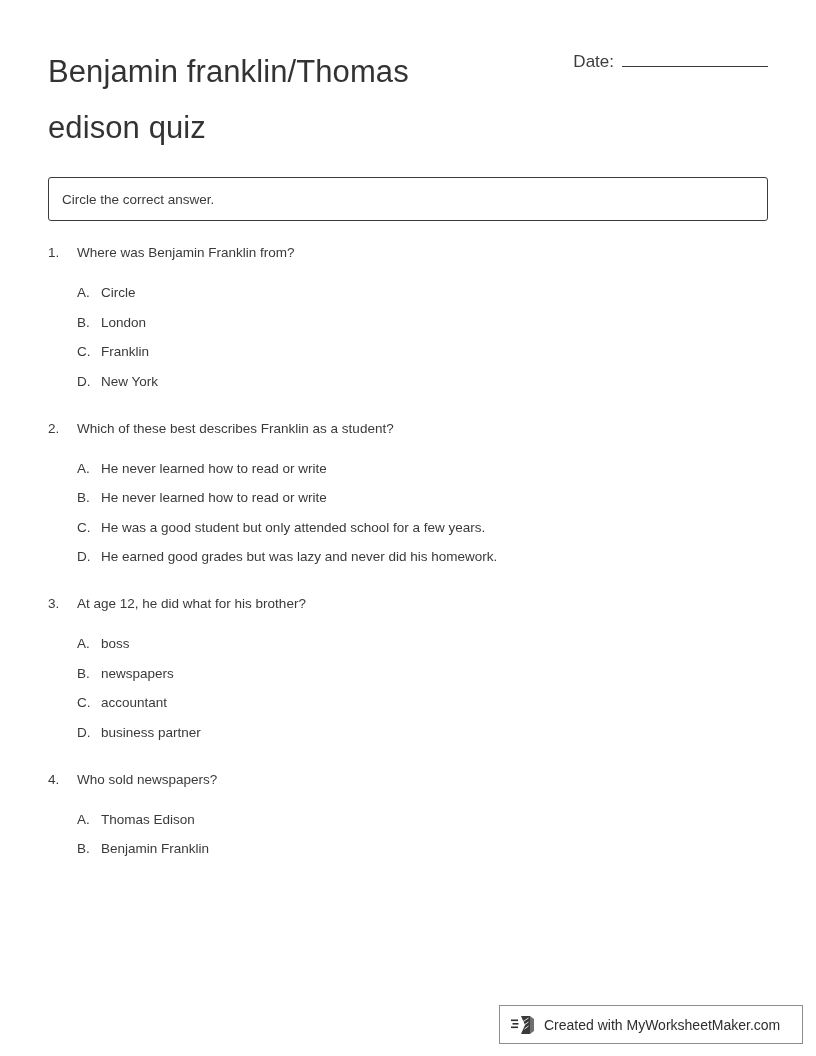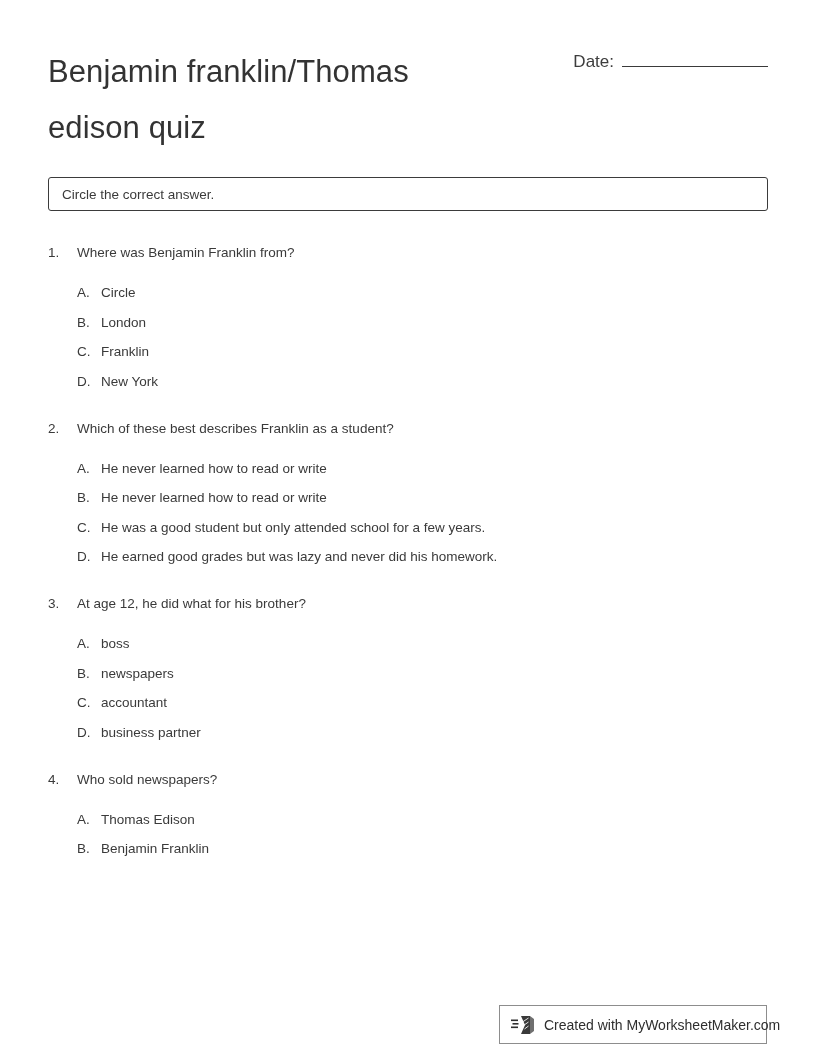--- a/index.html
+++ b/index.html
@@ -63,21 +63,21 @@
     border-bottom: 1.6px solid #3a3a3a;
     height: 16px;
   }
 
   
   .instruction-box {
     position: absolute;
     left: 48px;
     top: 177px;
     width: 720px;
-    height: 34px;
+    height: 44px;
     border: 1.2px solid #3b3b3b;
     border-radius: 3px;
     background: #ffffff;
     display: flex;
     align-items: center;
     box-sizing: border-box;
     padding-left: 13px;
   }
   .instruction-text {
     font-size: 13.5px;
@@ -126,21 +126,21 @@
   }
   .opt-text {
     flex: 1;
   }
 
   
   .footer-badge {
     position: absolute;
     left: 499px;
     top: 1005px;
-    width: 268px;
+    width: 304px;
     height: 39px;
     box-sizing: border-box;
     border: 1.2px solid #8d8d8d;
     background: #ffffff;
     display: flex;
     align-items: center;
     padding-left: 11px;
   }
   .badge-icon {
     width: 26px;

